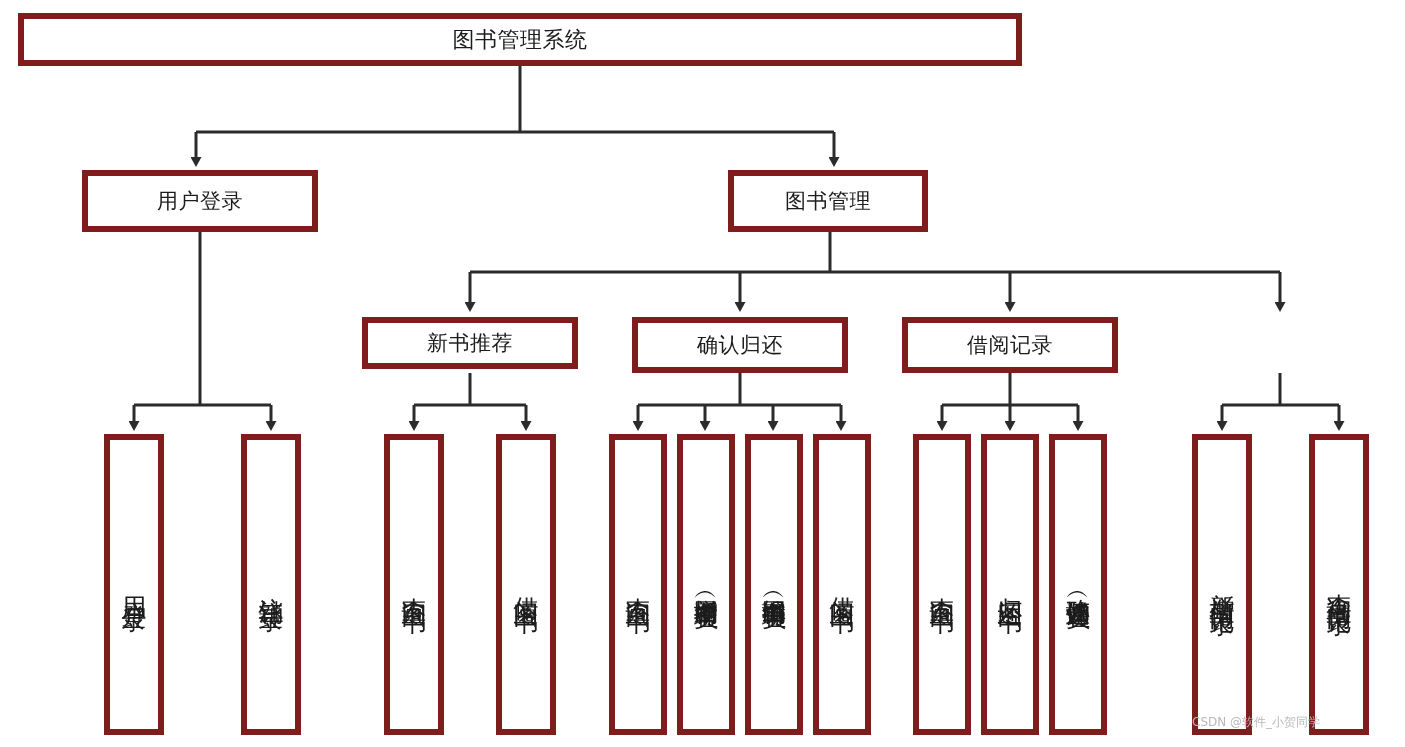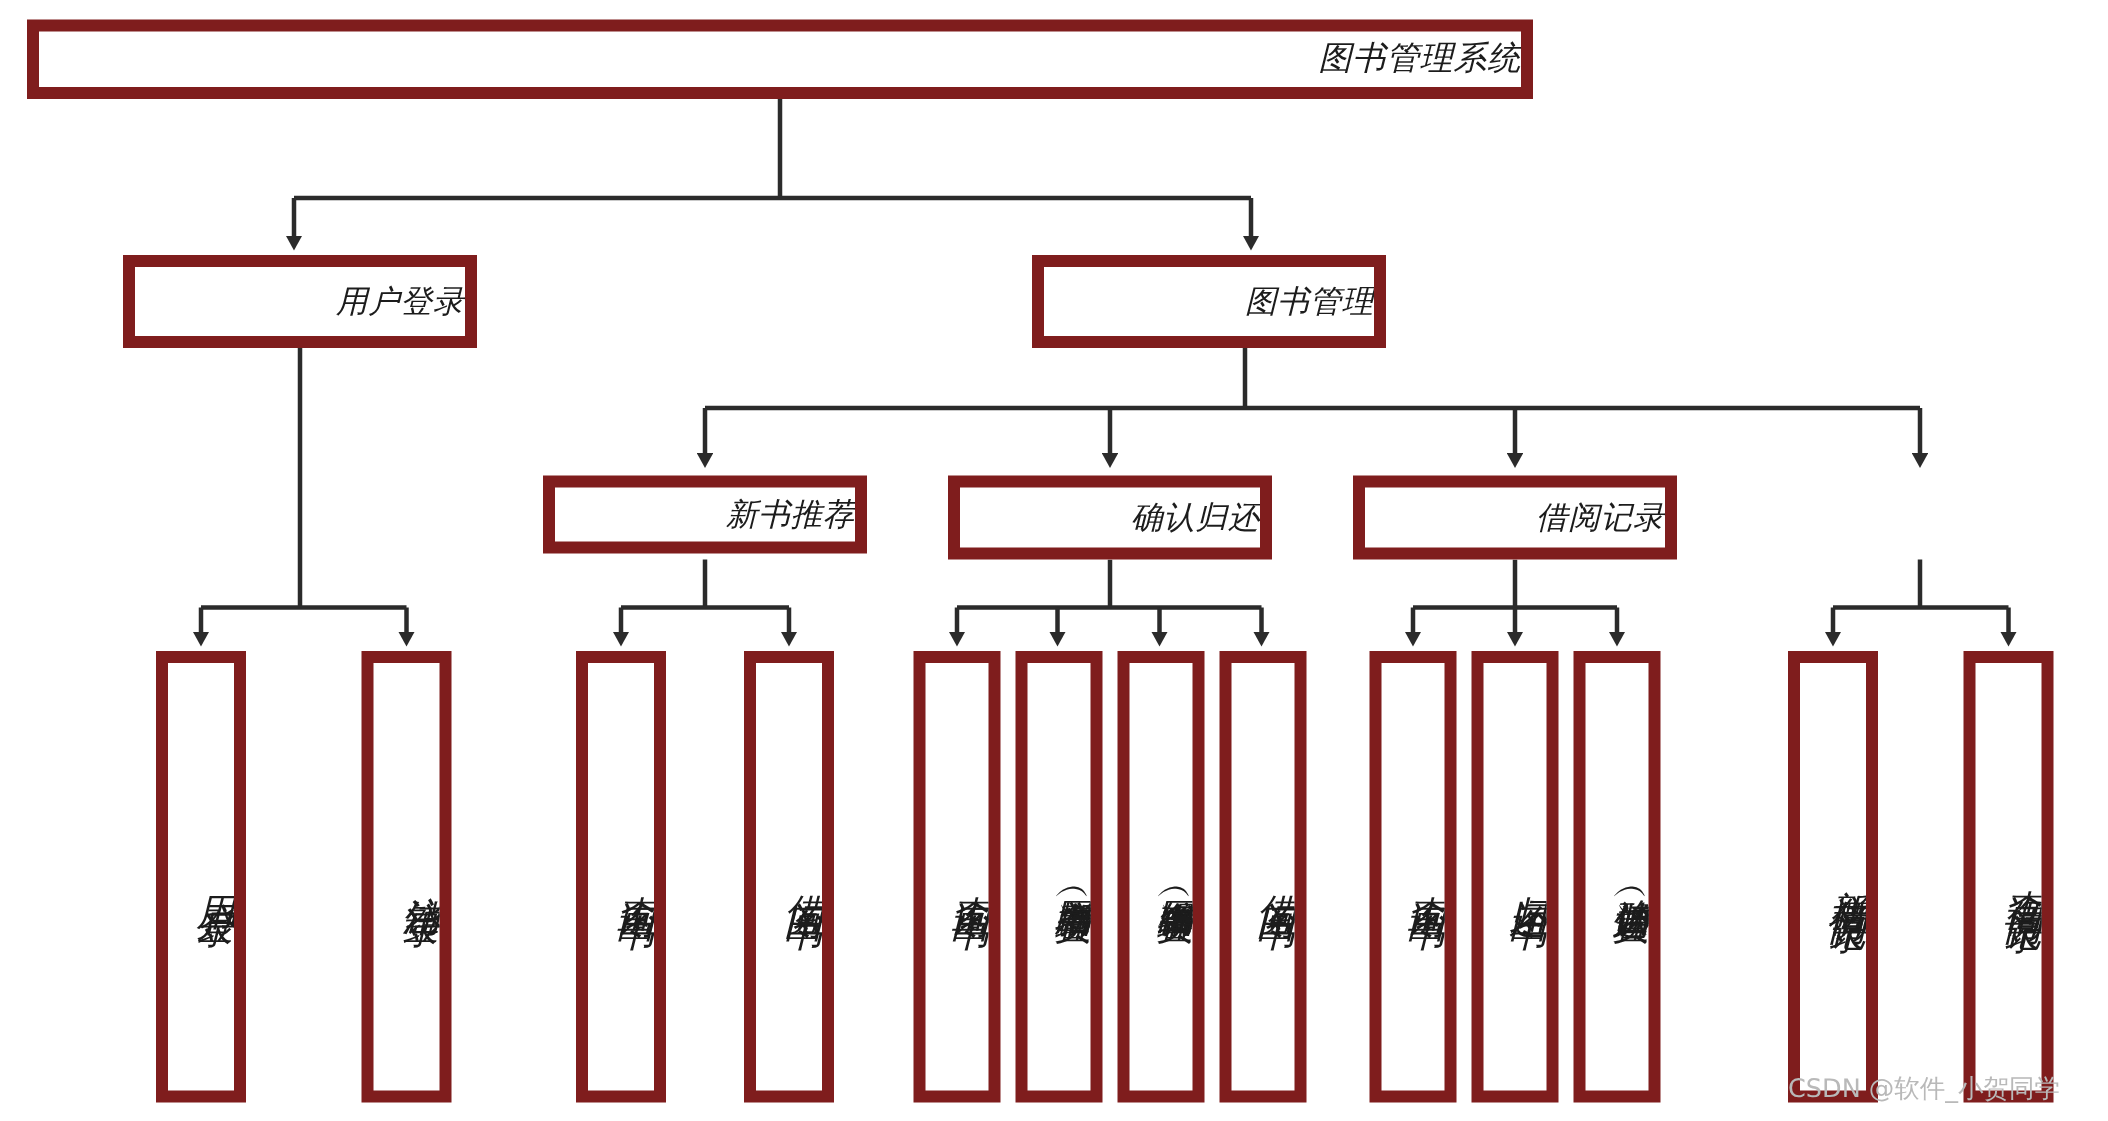--- a/index.html
+++ b/index.html
@@ -22,27 +22,26 @@
   svg.edges {
     position: absolute;
     left: 0;
     top: 0;
     width: 1405px;
     height: 747px;
   }
   .node {
     position: absolute;
     box-sizing: border-box;
-    border: 8px solid #7f1d1d;
+    border: 6px solid #7f1d1d;
     background: #ffffff;
     display: flex;
     align-items: center;
-    justify-content: flex-end;
+    justify-content: center;
     overflow: hidden;
-    font-style: italic;
   }
   .node .label {
     color: #1c1c1c;
     text-align: center;
     line-height: 1.18;
     letter-spacing: 0.5px;
     white-space: nowrap;
   }
   .node.horiz .label {
     font-size: 21px;
@@ -61,21 +60,21 @@
     line-height: 1;
   }
   .node.vert.tight .label {
     letter-spacing: 1px;
     font-size: 24px;
   }
   .watermark {
     position: absolute;
     left: 1192px;
     top: 714px;
-    font-size: 17px;
+    font-size: 12px;
     color: #b9b9b9;
     white-space: nowrap;
     font-family: "DejaVu Sans", "Liberation Sans", sans-serif;
   }
 </style>
 </head>
 <body>
 
 <div id="diagram-root">
 
@@ -129,21 +128,21 @@
     </g>
   </svg>
 
   <div class="node root horiz" style="left:18px; top:13px; width:1004px; height:53px;">
     <span class="label">图书管理系统</span>
   </div>
 
   <div class="node horiz" style="left:82px; top:170px; width:236px; height:62px;">
     <span class="label">用户登录</span>
   </div>
-  <div class="node horiz" style="left:688px; top:170px; width:236px; height:62px;">
+  <div class="node horiz" style="left:728px; top:170px; width:200px; height:62px;">
     <span class="label">图书管理</span>
   </div>
 
   <div class="node horiz" style="left:362px; top:317px; width:216px; height:52px;">
     <span class="label">新书推荐</span>
   </div>
   <div class="node horiz" style="left:632px; top:317px; width:216px; height:56px;">
     <span class="label">确认归还</span>
   </div>
   <div class="node horiz" style="left:902px; top:317px; width:216px; height:56px;">

